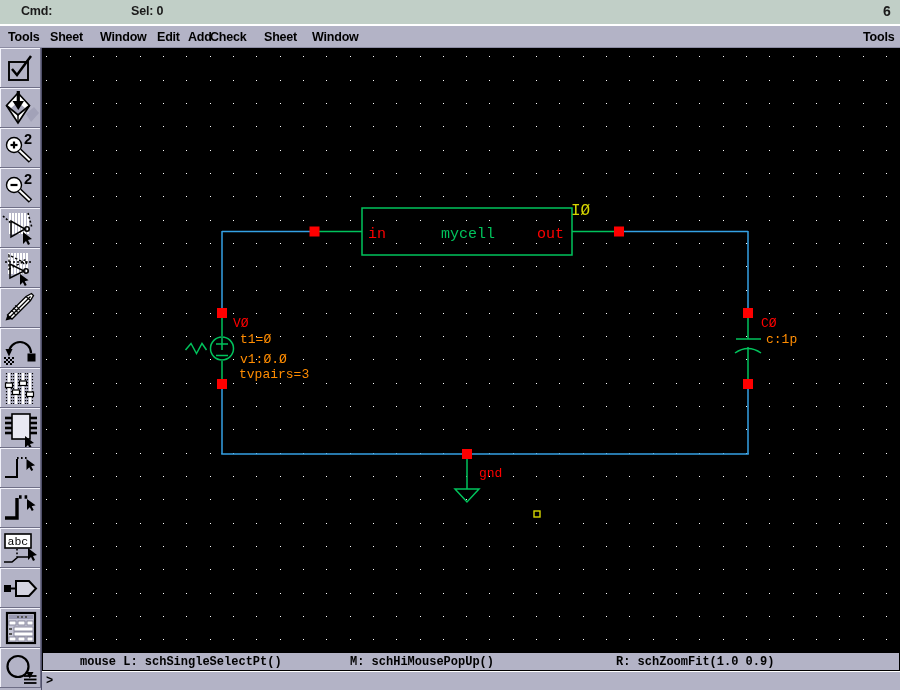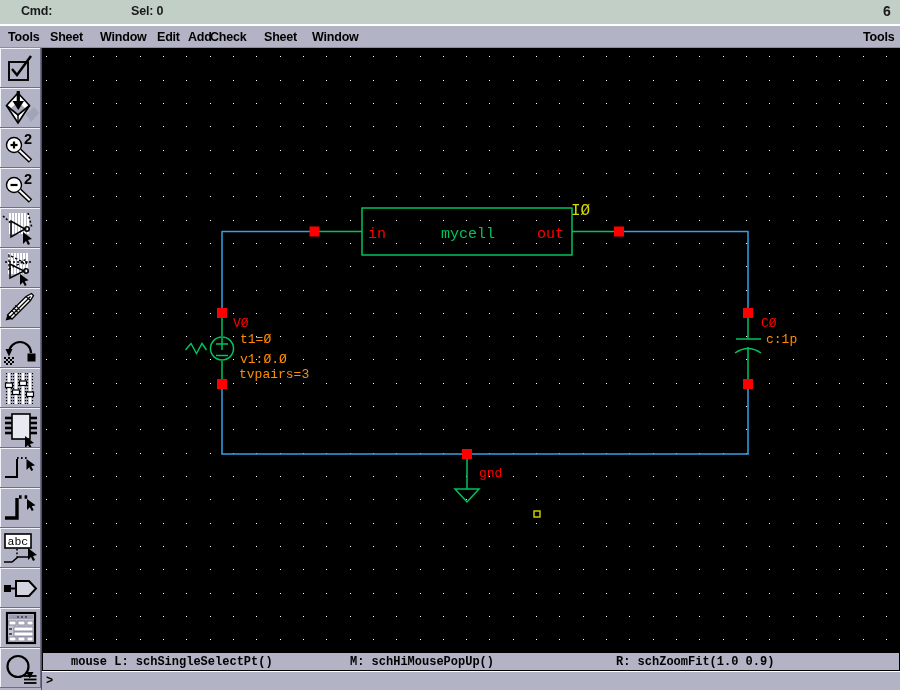--- a/index.html
+++ b/index.html
@@ -366,20 +366,20 @@
         <text x="198" y="294.5" font-size="13" fill="#ff8c00">t1=Ø</text>
         <text x="198" y="314.5" font-size="13" fill="#ff8c00">v1:Ø.Ø</text>
         <text x="197" y="330" font-size="13" fill="#ff8c00">tvpairs=3</text>
         <text x="719" y="278.5" font-size="13" fill="#ff0000">CØ</text>
         <text x="724" y="295" font-size="13" fill="#ff8c00">c:1p</text>
         <text x="437" y="429" font-size="13" fill="#ff0000">gnd</text>
       </g>
     </svg>
   </div>
   <div id="status1">
-    <span style="left:0;padding-left:28px;">mouse L: schSingleSelectPt()</span>
+    <span style="left:9px;padding-left:28px;">mouse L: schSingleSelectPt()</span>
     <span style="left:307px;">M: schHiMousePopUp()</span>
     <span style="left:573px;">R: schZoomFit(1.0 0.9)</span>
   </div>
   <div id="status2">
       <span style="position:absolute;left:4px;top:2px;">&gt;</span>
     </div>
 </div>
 
 </body></html>

